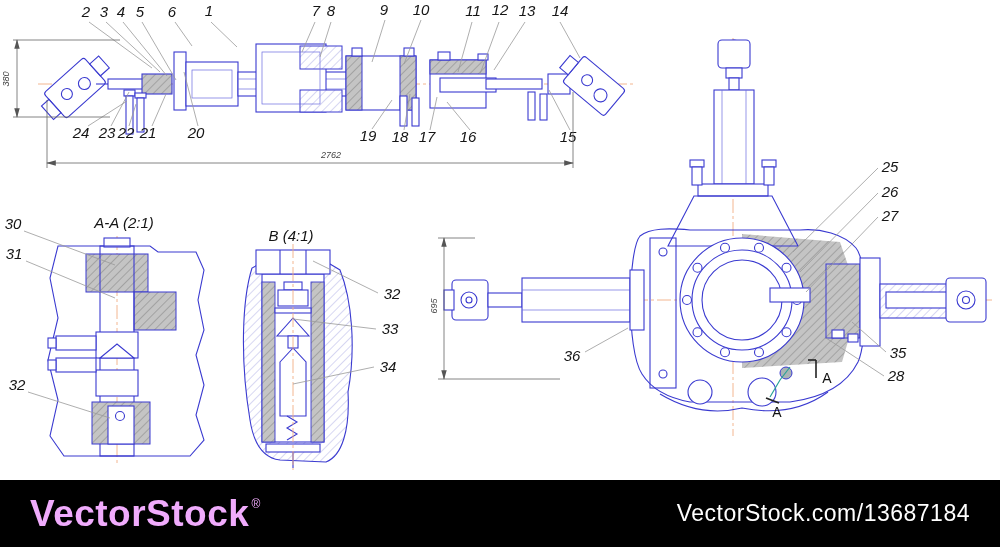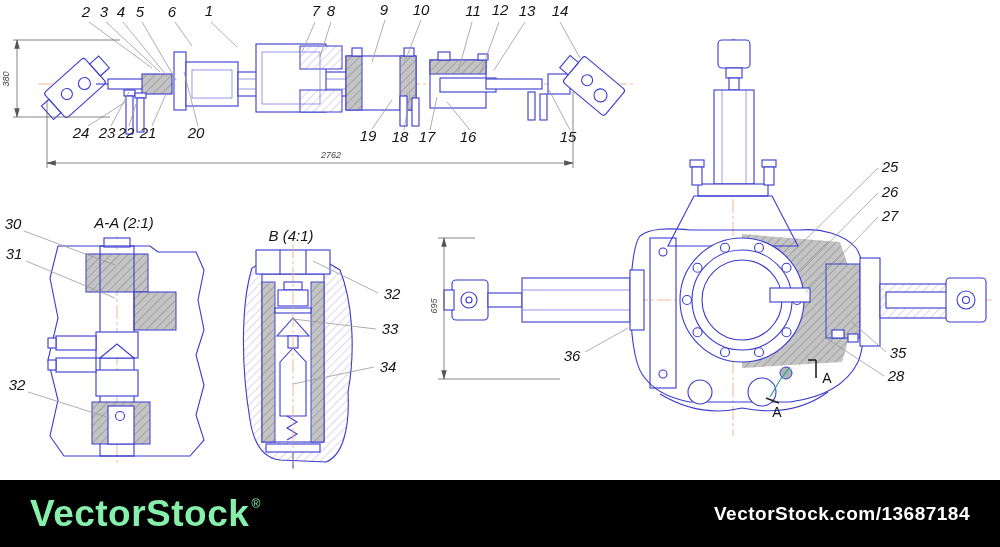--- a/index.html
+++ b/index.html
@@ -14,23 +14,23 @@
   .blue{stroke:#3a3ad0;stroke-width:1.1;fill:none;}
   .bluef{stroke:#3a3ad0;stroke-width:1.1;fill:#ffffff;}
   .bluethin{stroke:#6a6ae0;stroke-width:.7;fill:none;}
   .leader{stroke:#999999;stroke-width:.8;fill:none;}
   .dimline{stroke:#666666;stroke-width:.8;fill:none;}
   .cl{stroke:#f2ae85;stroke-width:.9;fill:none;stroke-dasharray:14 3 3 3;}
   .teal{stroke:#2aa198;stroke-width:1.2;fill:none;}
   .cut{stroke:#222222;stroke-width:1.6;fill:none;}
   .watermark-bar{position:absolute;left:0;top:480px;width:1000px;height:67px;background:#000000;
     display:flex;align-items:center;justify-content:space-between;box-sizing:border-box;padding:0 30px;}
-  .brand{color:#86efac;font-weight:700;font-size:37px;letter-spacing:.5px;}
+  .brand{color:#f0abfc;font-weight:700;font-size:37px;letter-spacing:.5px;}
   .brand sup{font-size:12px;font-weight:400;vertical-align:18px;margin-left:2px;}
-  .siteref{color:#ffffff;font-weight:700;font-size:19px;letter-spacing:.5px;}
+  .siteref{color:#ffffff;font-weight:400;font-size:23px;letter-spacing:.5px;}
 </style>
 </head>
 <body>
 
 <div class="page">
   <div class="drawing">
   <svg width="1000" height="480" viewBox="0 0 1000 480" xmlns="http://www.w3.org/2000/svg">
     <defs>
       <pattern id="hatchGray" patternUnits="userSpaceOnUse" width="6" height="6" patternTransform="rotate(45)">
         <rect width="6" height="6" fill="#c4c4c4"></rect>

